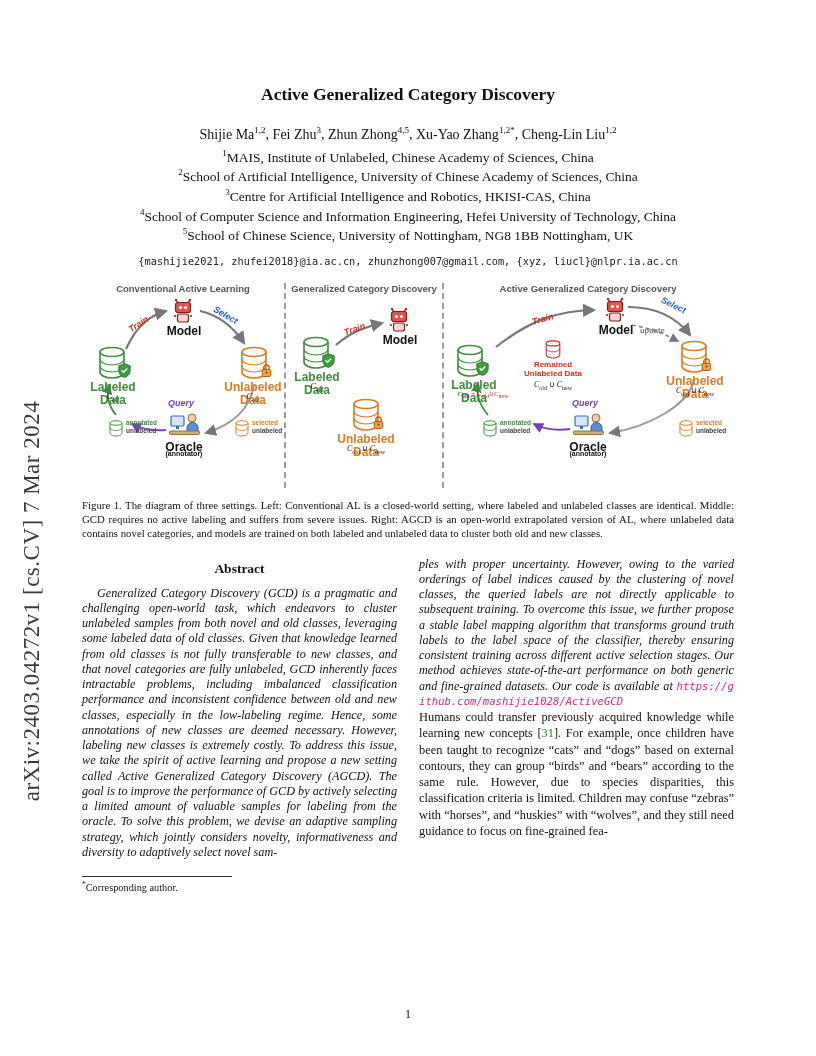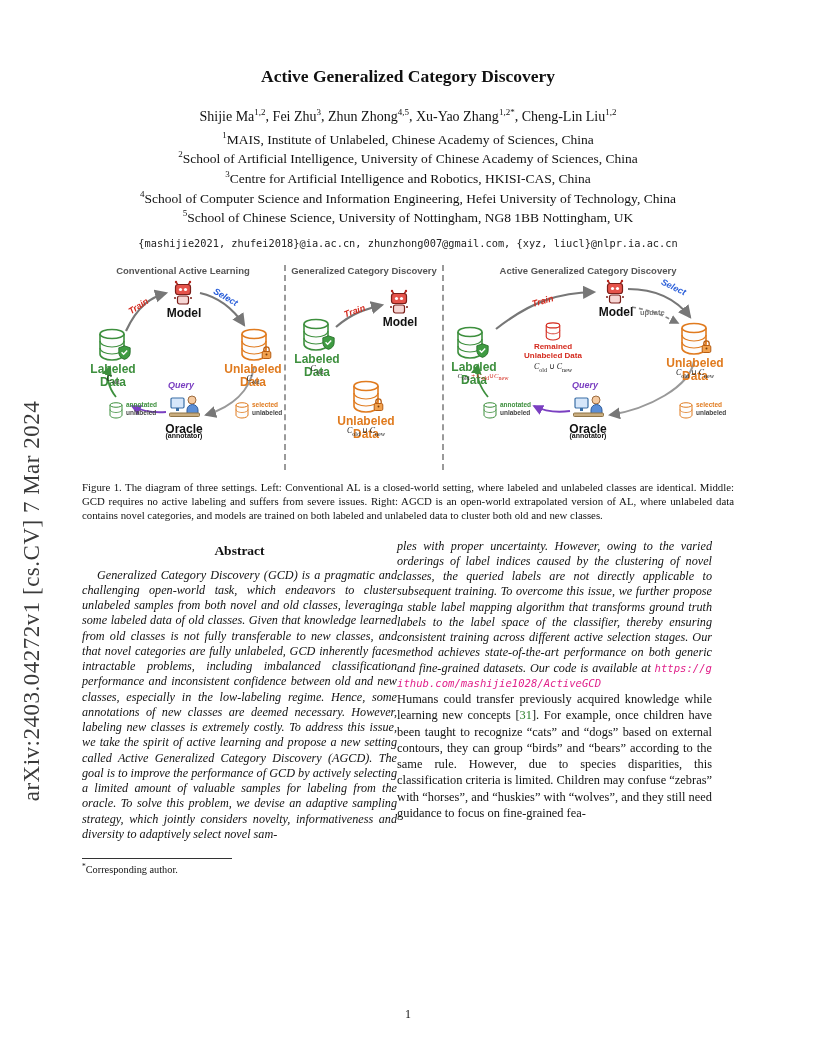--- a/index.html
+++ b/index.html
@@ -1,21 +1,21 @@
 <!DOCTYPE html>
 <html><head>
 <meta charset="utf-8">
 <style>
   html,body{margin:0;padding:0;background:#888;}
   .page{position:relative;width:816px;height:1056px;background:#fff;margin:0 auto;
         font-family:"Liberation Serif",serif;color:#111;overflow:hidden;}
   
   .arxiv{position:absolute;left:-268px;top:588px;width:600px;height:26px;text-align:center;
          transform:rotate(-90deg);font-size:23px;color:#3a3a3a;letter-spacing:.5px;}
-  .content{padding:66px 82px 0 82px;}
+  .content{padding:84px 82px 0 82px;}
   .title{text-align:center;font-size:17.5px;font-weight:bold;}
   .authors{text-align:center;font-size:14px;margin-top:20px;}
   .authors sup{font-size:9px;}
   .affils{text-align:center;font-size:13.5px;line-height:1.42;margin-top:4px;}
   .affils sup{font-size:9px;}
   .emails{text-align:center;font-family:"DejaVu Sans Mono",monospace;font-size:10.3px;margin-top:10px;color:#222;}
   
   .fig{position:relative;width:652px;margin:16px auto 0;height:205px;display:flex;
        font-family:"Liberation Sans",sans-serif;}
   .panel{position:relative;height:100%;}
@@ -30,21 +30,21 @@
   .mc{font-family:"Liberation Serif",serif;font-size:8px;font-weight:normal;text-align:center;color:#222;line-height:1;}
   .mc i{font-style:italic;}
   .mc sub{font-size:6px;}
   .tiny{font-size:6.5px;font-weight:bold;line-height:1.2;text-align:left;}
   .itlb{font-style:italic;font-size:9px;}
   svg{display:block;}
   .arrowsvg{pointer-events:none;left:0;top:0;}
   
   .caption{width:652px;margin:10px auto 16px;font-size:10.8px;line-height:1.32;text-align:justify;}
   
-  .cols{width:652px;margin:12px auto 0;display:flex;}
+  .cols{width:652px;margin:12px auto 0;display:flex;gap:22px;}
   .col{width:315px;}
   .abshead{text-align:center;font-weight:bold;font-size:13.5px;margin:4px 0 9px 0;}
   .abstxt{font-style:italic;font-size:12.2px;line-height:1.25;text-align:justify;text-indent:15px;margin:0;}
   .abstxt2{font-style:italic;font-size:12.2px;line-height:1.25;text-align:justify;margin:0;}
   .url{font-family:"DejaVu Sans Mono",monospace;color:#e0218a;font-style:italic;font-size:10.6px;
        word-break:break-all;text-decoration:none;cursor:pointer;}
   .introhead{font-size:14.5px;font-weight:bold;margin:14px 0 9px 0;}
   .introtxt{font-size:12.4px;line-height:1.31;text-align:justify;margin:0;}
   .cite{color:#2a7d2a;cursor:pointer;}
   .fnrule{width:150px;border-top:1px solid #333;margin-top:16px;margin-bottom:3px;}

